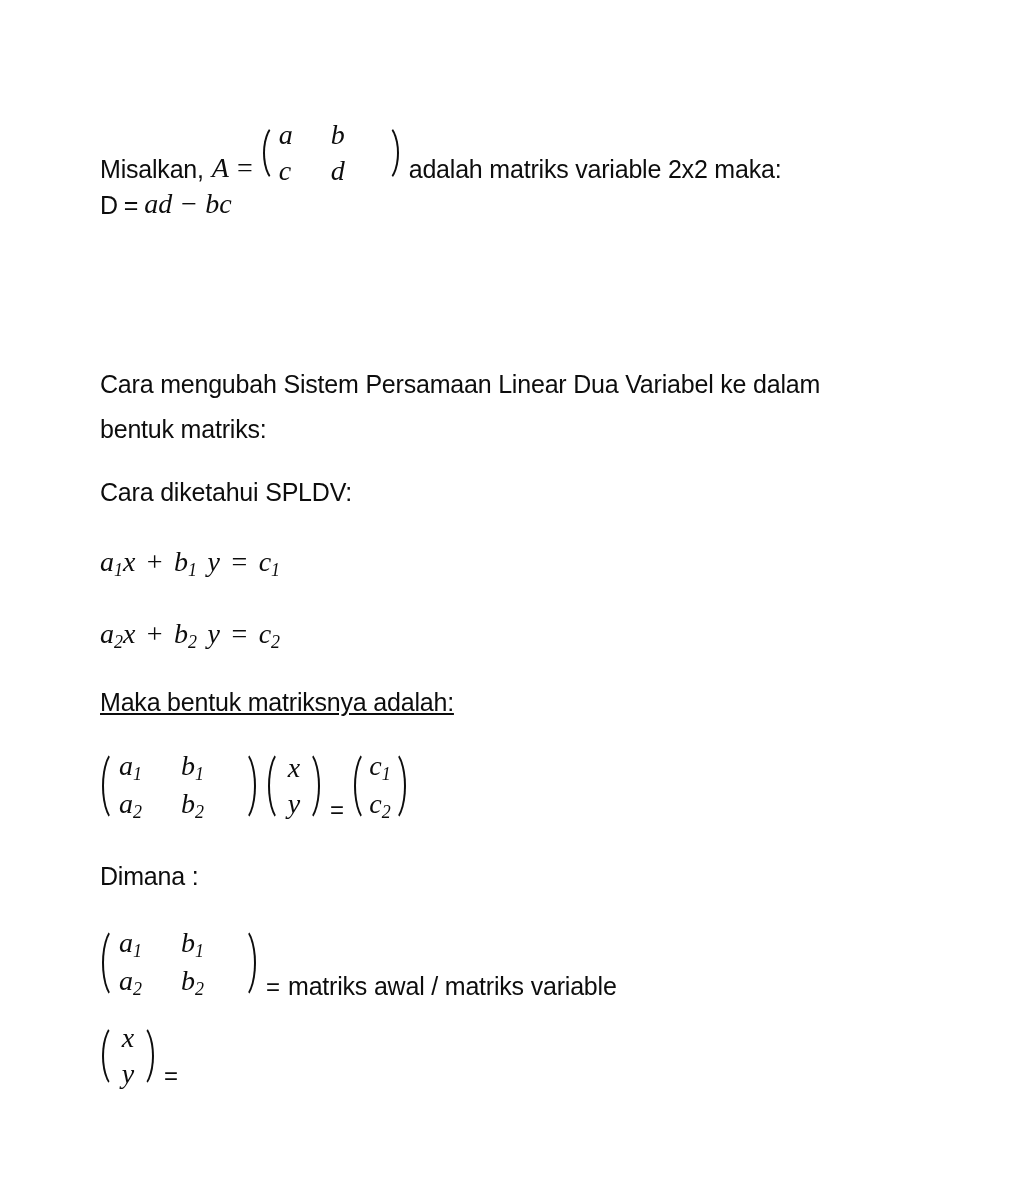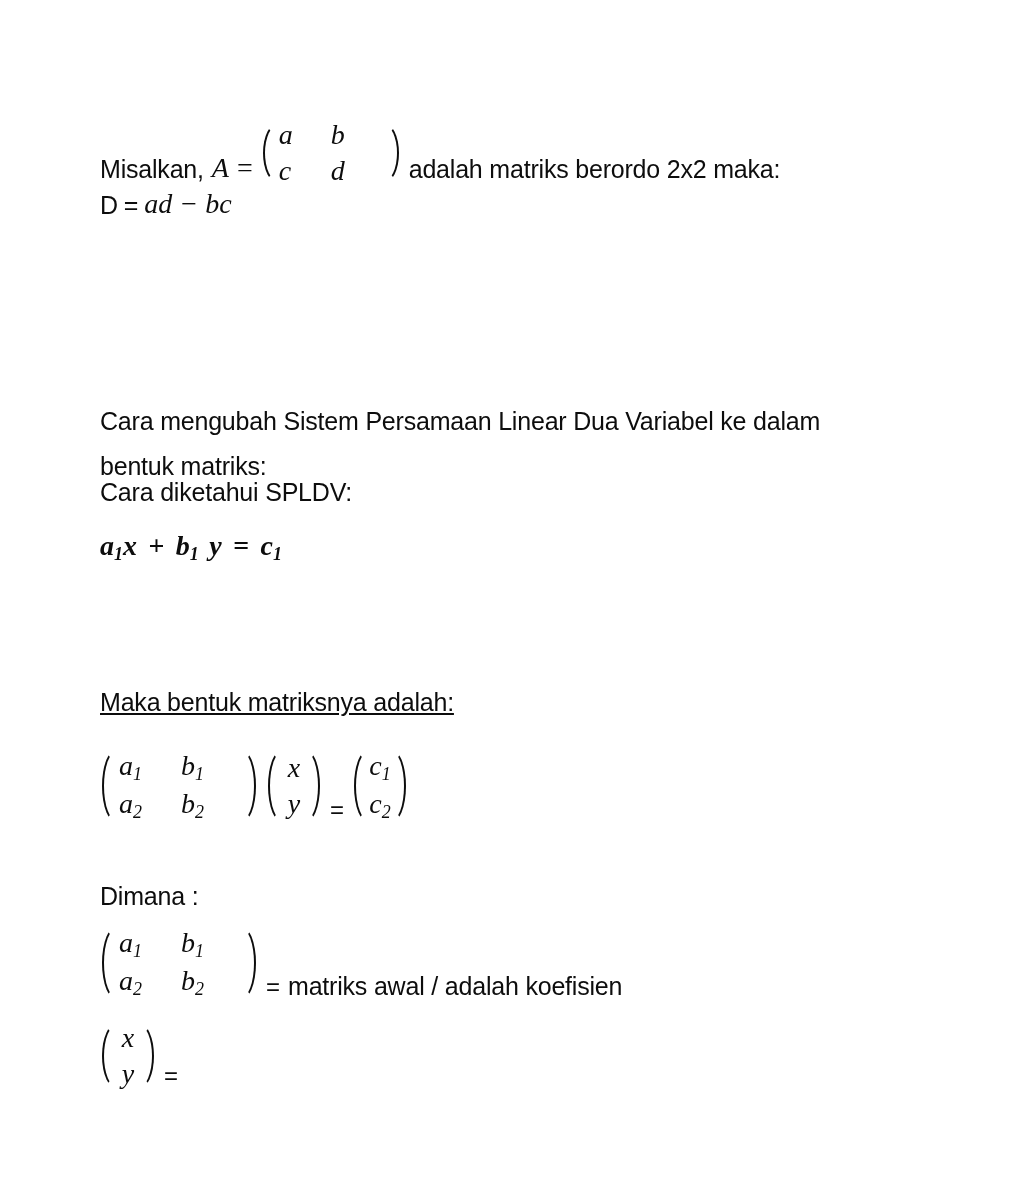--- a/index.html
+++ b/index.html
@@ -137,48 +137,56 @@
             <span class="mcell">a</span>
             <span class="mcell">b</span>
           </span>
           <span class="mrow">
             <span class="mcell">c</span>
             <span class="mcell">d</span>
           </span>
         </span>
         <span class="paren right"></span>
       </span>
-      <span class="txt" style="padding-left:8px;">adalah matriks berordo 2x2 maka:</span>
+      <span class="txt" style="padding-left:8px;">adalah matriks variable 2x2 maka:</span>
     </div>
 
     <div class="row" style="margin-top:4px;">
       <span class="txt">D</span>
       <span class="txt" style="padding:0 6px;">=</span>
       <span class="math">ad − bc</span>
     </div>
   </div>
 
-  <div class="block" style="top:362px;margin-top:37px;">
+  <div class="block" style="top:362px;">
     <div class="txt" style="line-height:45px;">Cara mengubah Sistem Persamaan Linear Dua Variabel ke dalam</div>
     <div class="txt" style="line-height:45px;">bentuk matriks:</div>
   </div>
 
   <div class="block" style="top:478px;">
     <div class="txt">Cara diketahui SPLDV:</div>
   </div>
 
-  <div class="block" style="top:530px;font-weight:bold;">
+  <div class="block" style="top:546px;">
     <span class="math"><span>a</span><span class="sub">1</span></span><span class="math">x</span>
     <span class="math mathup" style="padding:0 7px;">+</span>
     <span class="math"><span>b</span><span class="sub">1</span></span>
     <span class="math" style="padding-left:6px;">y</span>
     <span class="math mathup" style="padding:0 7px;">=</span>
     <span class="math"><span>c</span><span class="sub">1</span></span>
   </div>
 
+  <div class="block" style="top:618px;">
+    <span class="math"><span>a</span><span class="sub">2</span></span><span class="math">x</span>
+    <span class="math mathup" style="padding:0 7px;">+</span>
+    <span class="math"><span>b</span><span class="sub">2</span></span>
+    <span class="math" style="padding-left:6px;">y</span>
+    <span class="math mathup" style="padding:0 7px;">=</span>
+    <span class="math"><span>c</span><span class="sub">2</span></span>
+  </div>
 
   <div class="block" style="top:688px;text-decoration:underline;">
     <div class="txt">Maka bentuk matriksnya adalah:</div>
   </div>
 
   <div class="block row" style="top:748px;">
     <span class="matrix m2x2" style="height:76px;">
       <span class="paren left"></span>
       <span class="mcells">
         <span class="mrow">
@@ -215,41 +223,41 @@
           <span class="mcell"><span>c</span><span class="sub">1</span></span>
         </span>
         <span class="mrow">
           <span class="mcell"><span>c</span><span class="sub">2</span></span>
         </span>
       </span>
       <span class="paren right"></span>
     </span>
   </div>
 
-  <div class="block" style="top:882px;">
+  <div class="block" style="top:862px;">
     <div class="txt">Dimana :</div>
   </div>
 
   <div class="block row" style="top:925px;">
     <span class="matrix m2x2" style="height:76px;">
       <span class="paren left"></span>
       <span class="mcells">
         <span class="mrow">
           <span class="mcell"><span>a</span><span class="sub">1</span></span>
           <span class="mcell"><span>b</span><span class="sub">1</span></span>
         </span>
         <span class="mrow">
           <span class="mcell"><span>a</span><span class="sub">2</span></span>
           <span class="mcell"><span>b</span><span class="sub">2</span></span>
         </span>
       </span>
       <span class="paren right"></span>
     </span>
     <span class="eqsign">=</span>
-    <span class="txt">matriks awal / adalah koefisien</span>
+    <span class="txt">matriks awal / matriks variable</span>
   </div>
 
   <div class="block row" style="top:1022px;">
     <span class="matrix mcol" style="height:68px;">
       <span class="paren left"></span>
       <span class="mcells">
         <span class="mrow">
           <span class="mcell">x</span>
         </span>
         <span class="mrow">

